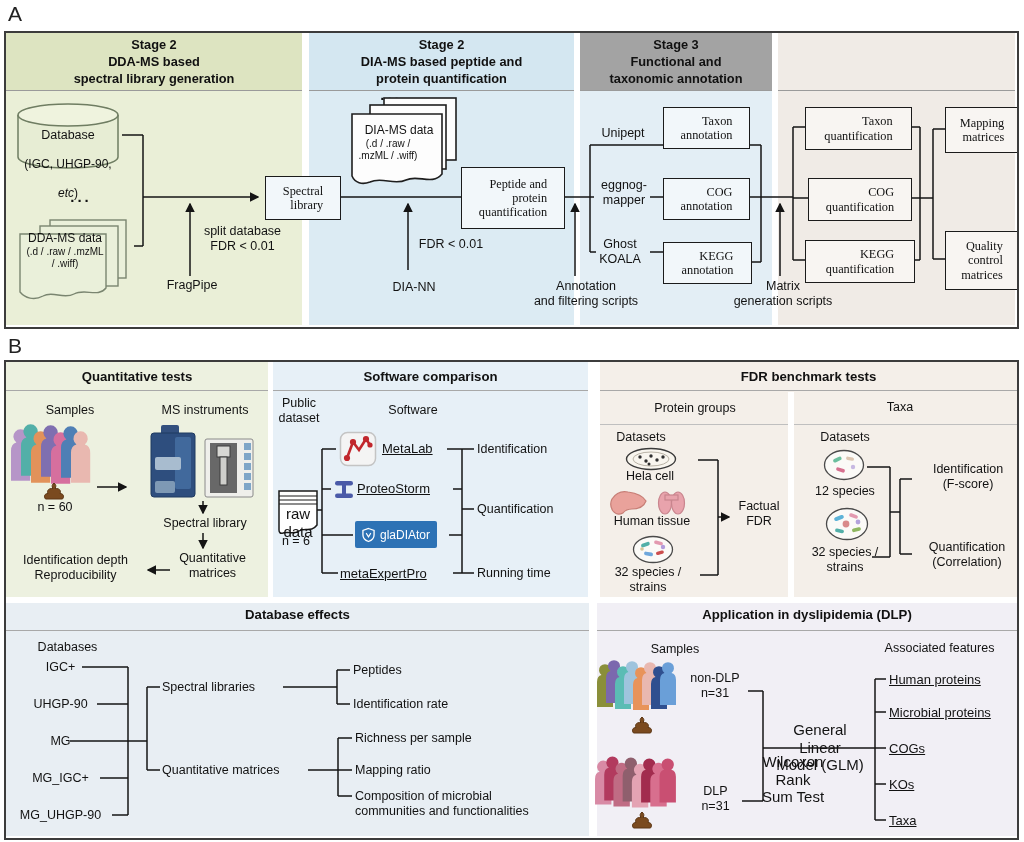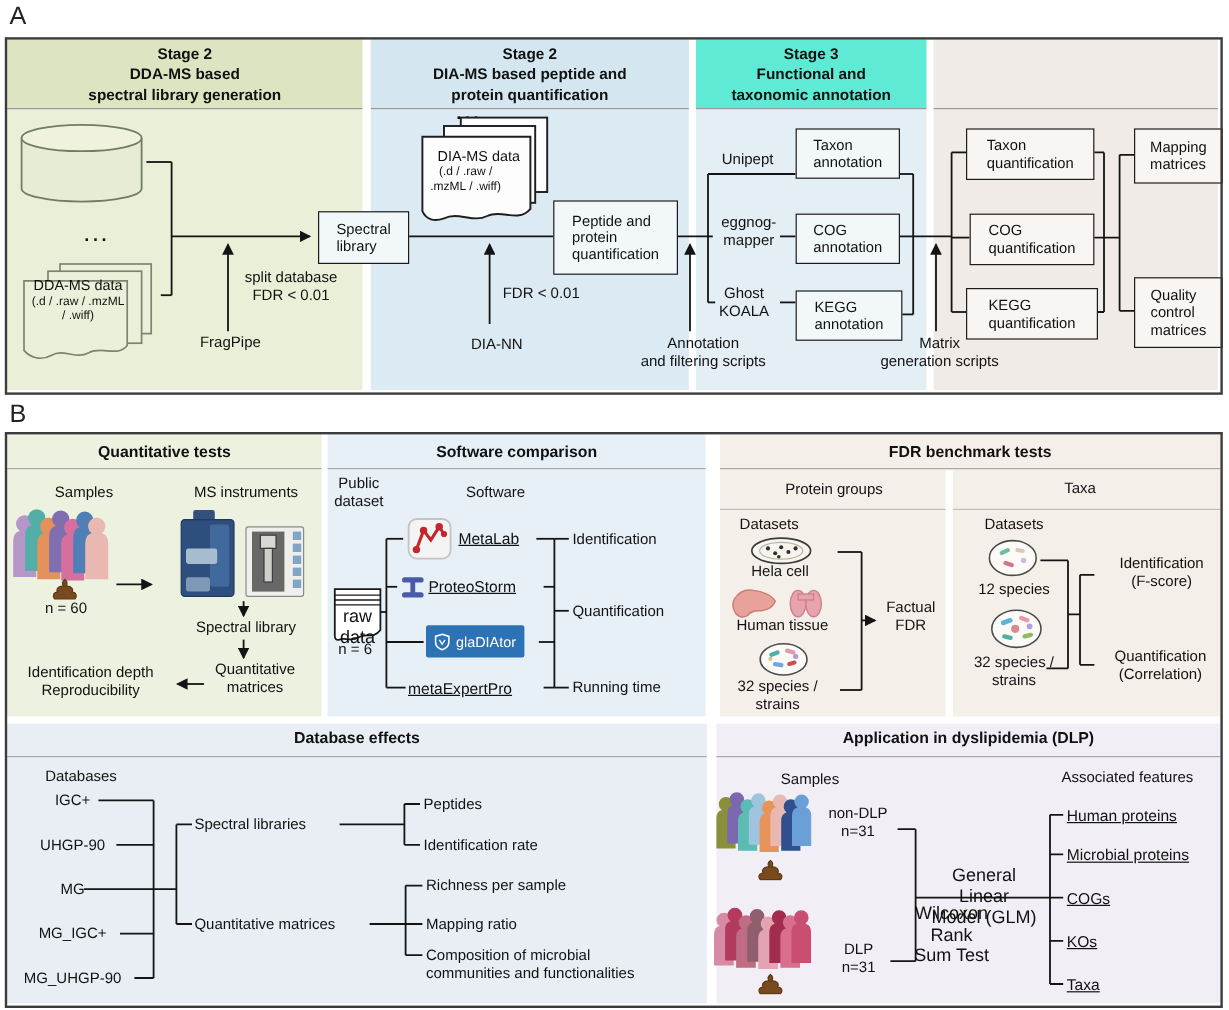--- a/index.html
+++ b/index.html
@@ -14,22 +14,22 @@
   .s12{font-size:12px;}
   .s13{font-size:13px;text-decoration:underline;}
   .panel-label{position:absolute;font-size:21px;color:#222;}
   .panel-border{position:absolute;border:2px solid #3c3c3c;}
   .col{position:absolute;}
   .hdr{position:absolute;display:flex;align-items:center;justify-content:center;
        font-weight:bold;font-size:12.8px;text-align:center;white-space:pre-line;line-height:1.35;}
   .sect-title{position:absolute;font-weight:bold;font-size:13.2px;text-align:center;}
   .divline{position:absolute;height:1px;background:#9a9a9a;}
   .box{position:absolute;border:1.5px solid #1b1b1b;display:flex;align-items:center;
-       justify-content:center;text-align:left;white-space:pre-line;
-       font-size:12.3px;line-height:1.15;}
+       justify-content:center;text-align:right;white-space:pre-line;
+       font-size:12.3px;line-height:1.15;font-family:Liberation Serif, serif;}
   .boxblue{background:#f2f7fa;}
   .boxwarm{background:#f8f5f2;}
   .ov{position:absolute;left:0;top:0;pointer-events:none;}
   .glad{position:absolute;display:flex;align-items:center;gap:5px;background:#2d72b5;
         color:#fff;font-size:12px;padding:0 7px;height:27px;box-sizing:border-box;border-radius:2px;}
   .dots{position:absolute;font-weight:bold;font-size:15px;letter-spacing:3px;text-align:center;}
 </style>
 </head>
 <body>
 
@@ -41,21 +41,21 @@
   <div class="col" style="left:6px;top:33px;width:296px;height:292px;background:#eaefd7"></div>
   <div class="col" style="left:309px;top:33px;width:265px;height:292px;background:#dcebf3"></div>
   <div class="col" style="left:580px;top:33px;width:192px;height:292px;background:#e3eef5"></div>
   <div class="col" style="left:778px;top:33px;width:237px;height:292px;background:#f0ebe6"></div>
   <div class="hdr" style="left:6px;top:33px;width:296px;height:57px;background:#dde4c1">Stage 2
 DDA-MS based
 spectral library generation</div>
   <div class="hdr" style="left:309px;top:33px;width:265px;height:57px;background:#d4e7f1">Stage 2
 DIA-MS based peptide and
 protein quantification</div>
-  <div class="hdr" style="left:580px;top:33px;width:192px;height:57px;background:#5eead4">Stage 3
+  <div class="hdr" style="left:580px;top:33px;width:192px;height:57px;background:#a3a3a3">Stage 3
 Functional and
 taxonomic annotation</div>
   <div class="divline" style="left:6px;top:90px;width:296px"></div>
   <div class="divline" style="left:309px;top:90px;width:265px"></div>
   <div class="divline" style="left:580px;top:90px;width:192px"></div>
   <div class="divline" style="left:778px;top:90px;width:237px"></div>
 
   <div class="col" style="left:6px;top:362px;width:262px;height:235px;background:#edf1e0"></div>
   <div class="col" style="left:273px;top:362px;width:315px;height:235px;background:#e7f0f7"></div>
   <div class="col" style="left:600px;top:362px;width:417px;height:235px;background:#f4efe9"></div>
@@ -177,20 +177,25 @@
       <line x1="875" y1="748" x2="886" y2="748"></line>
       <line x1="875" y1="784" x2="886" y2="784"></line>
       <line x1="875" y1="820" x2="886" y2="820"></line>
     </g>
   </svg>
 
   <svg class="abs" style="left:14px;top:102px" width="108" height="68">
     <path d="M4,13 V55 a50,11 0 0 0 100,0 V13" fill="#e7edd4" stroke="#6f7d62" stroke-width="1.5"></path>
     <ellipse cx="54" cy="13" rx="50" ry="11" fill="#eff3de" stroke="#6f7d62" stroke-width="1.5"></ellipse>
   </svg>
+  <div class="t" style="left:16px;top:113px;width:104px">
+    <div>Database</div>
+    <div class="s12">(IGC, UHGP-90,</div>
+    <div class="s12"><i>etc</i><span>)</span></div>
+  </div>
   <div class="dots" style="left:58px;top:188px;width:46px">...</div>
   <svg class="abs" style="left:14px;top:218px" width="124" height="88">
     <g fill="#eaf0da" stroke="#7a8570" stroke-width="1.4">
       <rect x="36" y="2" width="76" height="58"></rect>
       <rect x="26" y="8" width="78" height="60"></rect>
       <path d="M6,16 H92 V70 C84,80 71,70 60,76 C49,82 39,72 29,78 C20,83 11,80 6,74 Z"></path>
     </g>
   </svg>
   <div class="t s12" style="left:20px;top:231px;width:90px">DDA-MS data</div>
   <div class="t small" style="left:18px;top:246px;width:94px">(.d / .raw / .mzML

